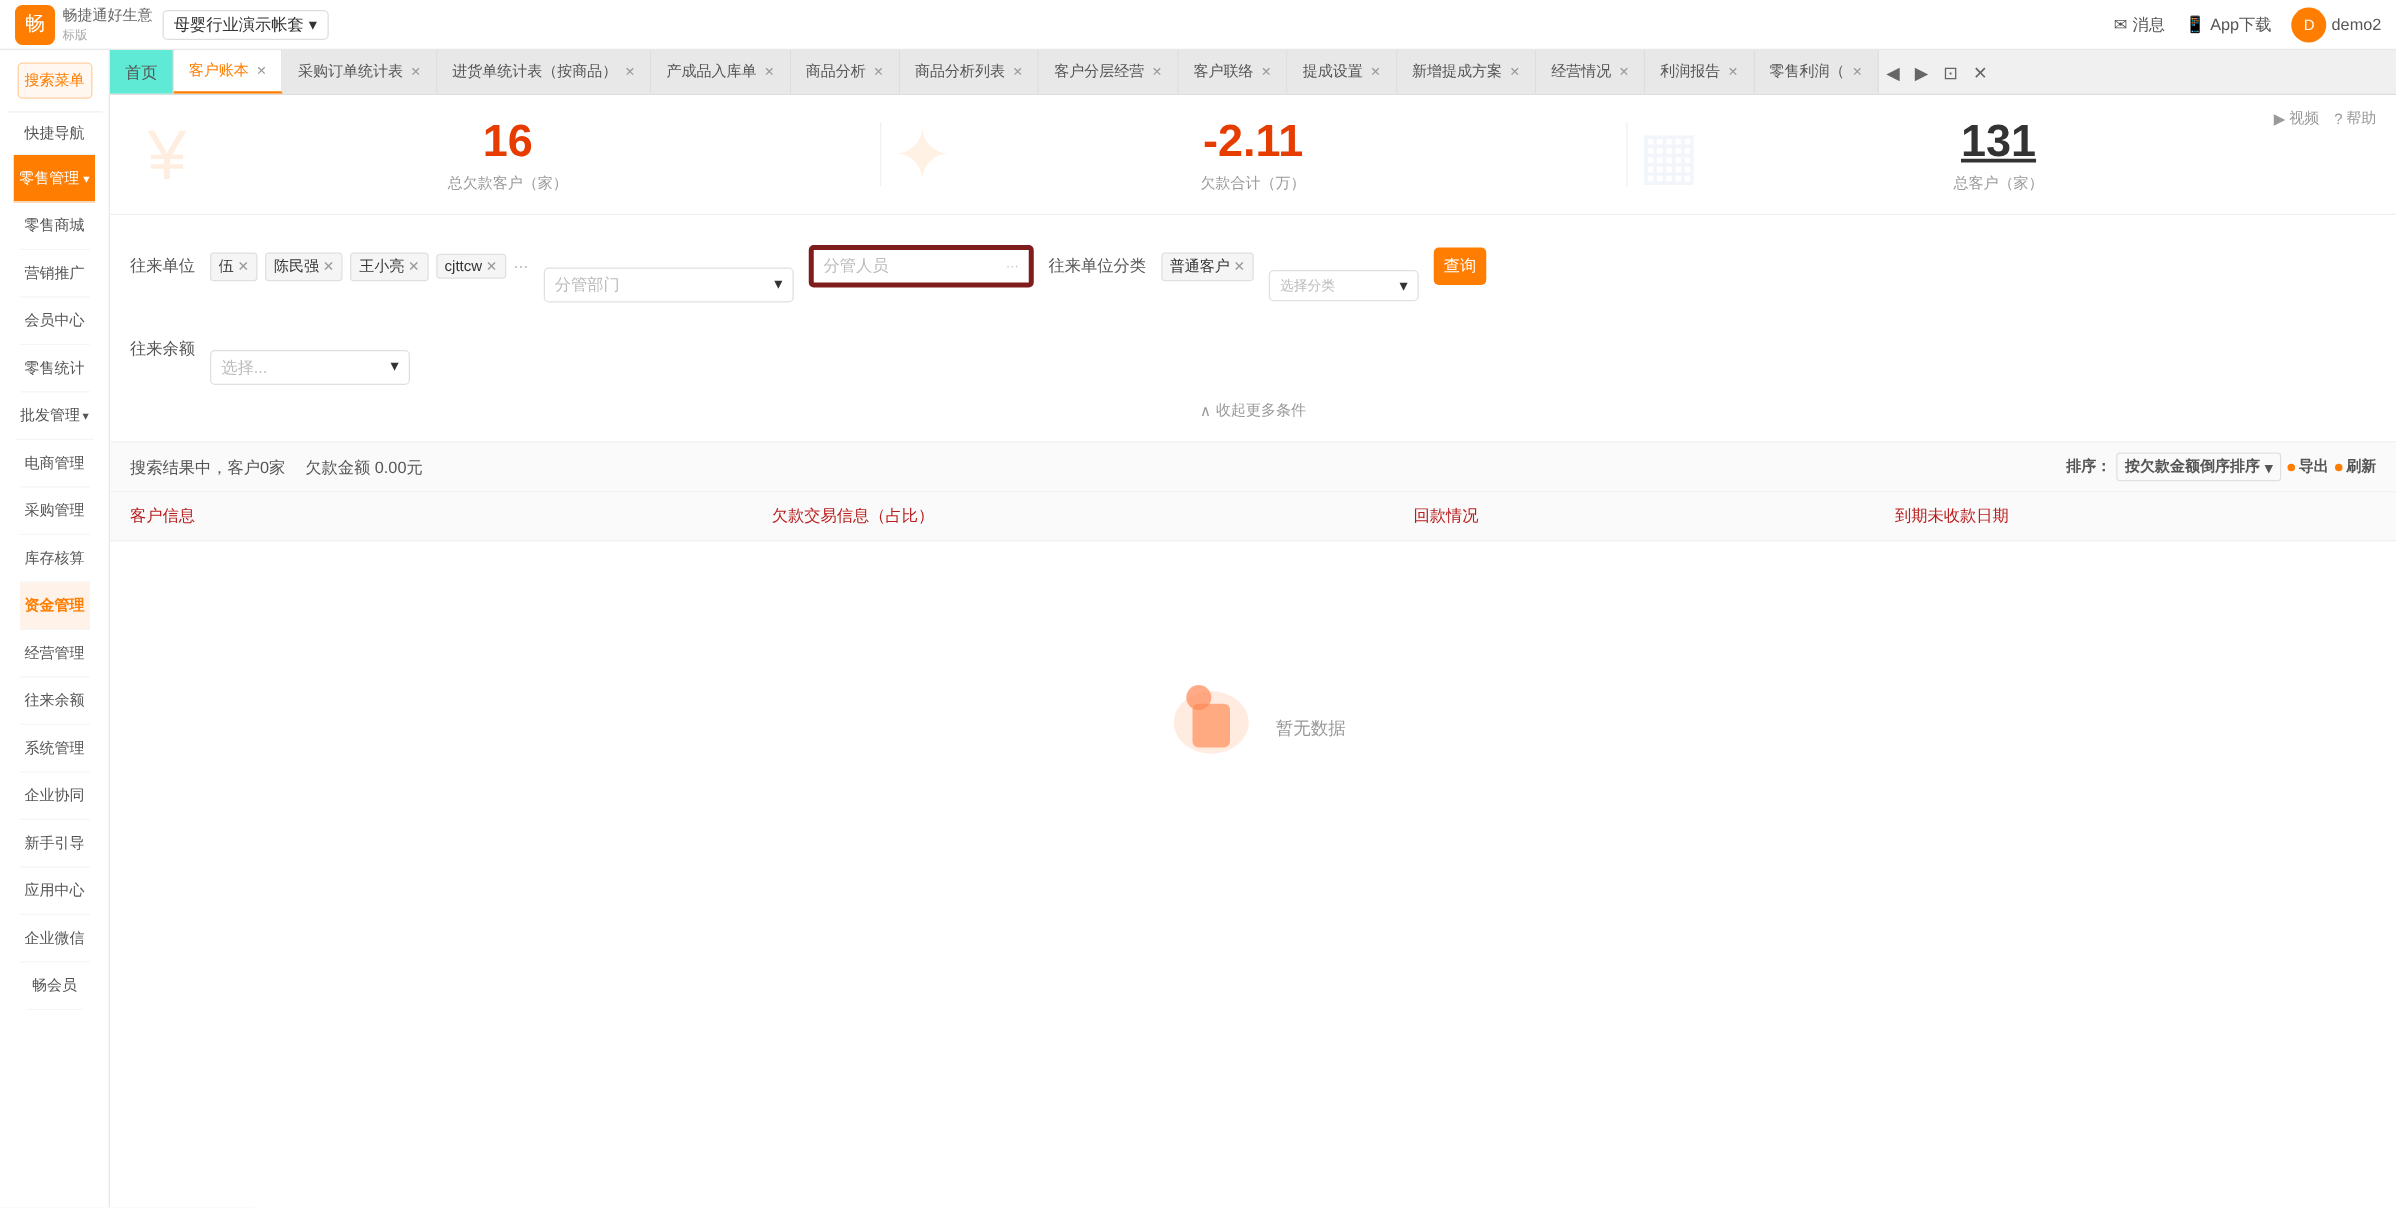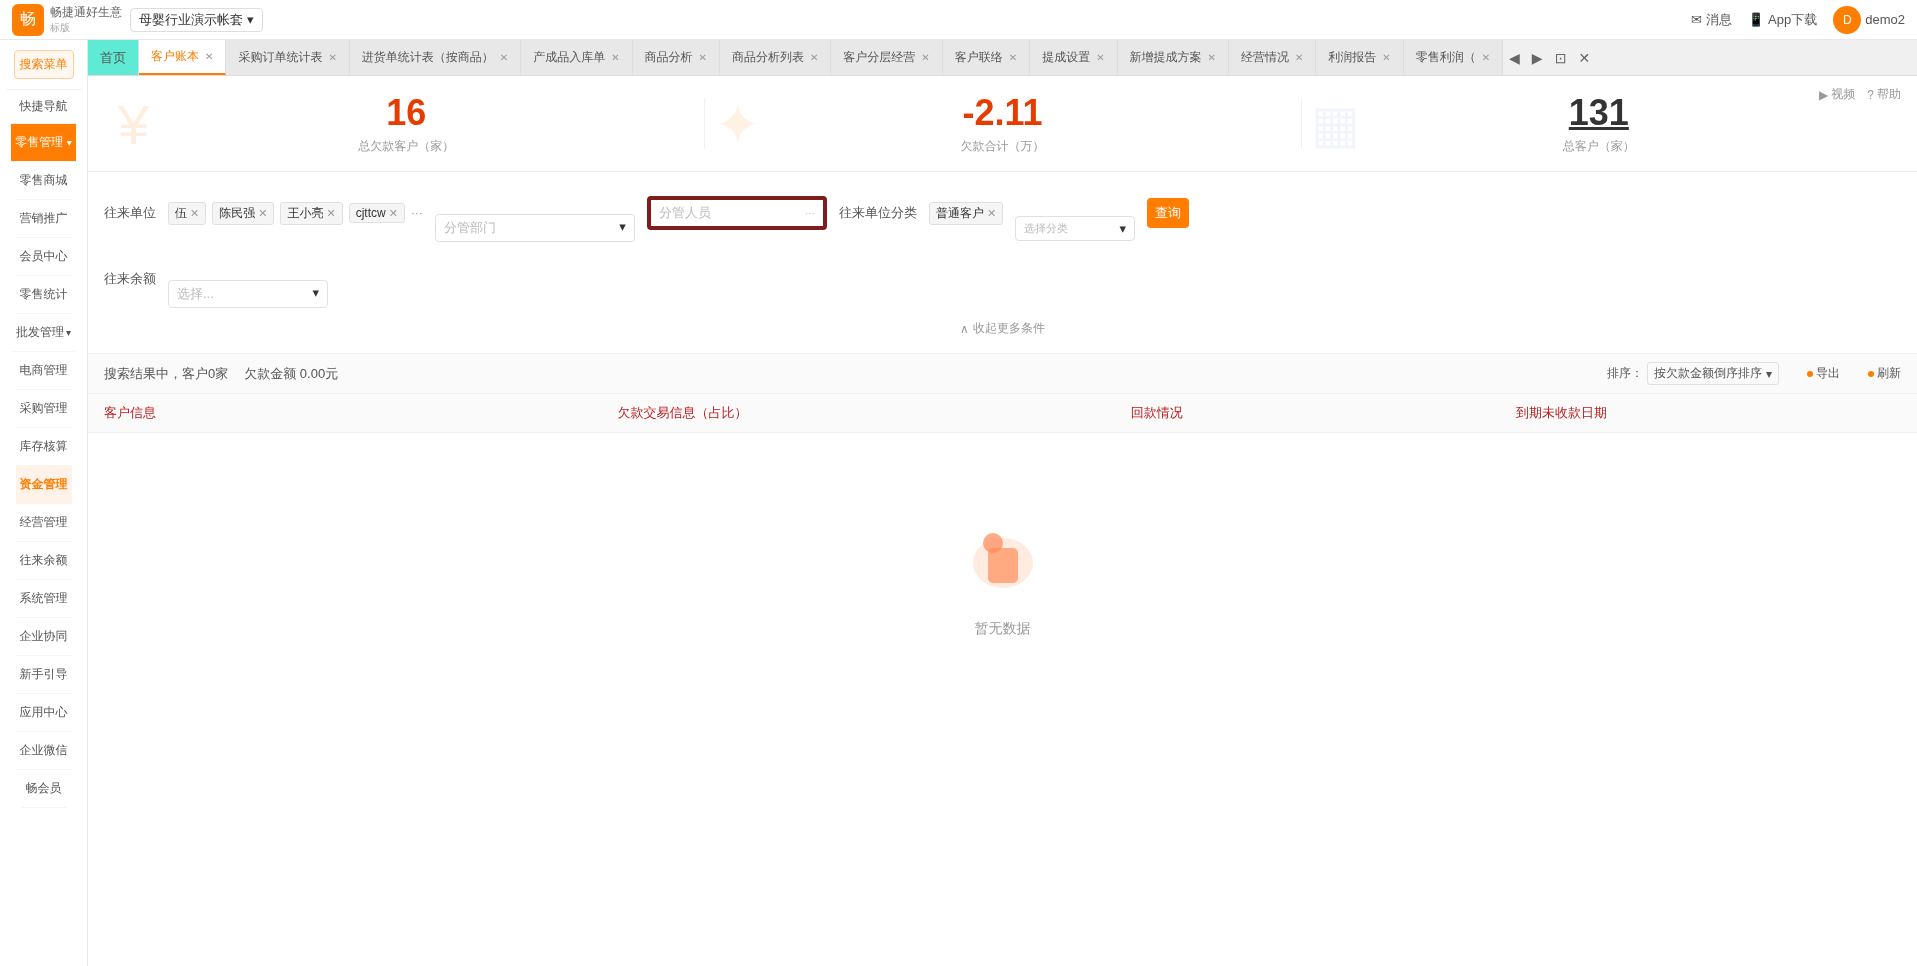--- a/index.html
+++ b/index.html
@@ -60,30 +60,30 @@
     .filter-more { color: #999; cursor: pointer; font-size: 12px; }
     .filter-select { display: flex; align-items: flex-start; gap: 4px; border: 1px solid #e0e0e0; border-radius: 4px; padding: 4px 8px; font-size: 13px; color: #333; cursor: pointer; min-width: 120px; margin-top: 30px; }
     .filter-select-wide { min-width: 200px; }
     .filter-input-area { display: flex; align-items: center; gap: 4px; border: 4px solid #7f1d1d; border-radius: 4px; padding: 4px 8px; font-size: 13px; min-width: 180px; }
     .btn-query { background: #ff7d00; color: #fff; border: none; border-radius: 4px; padding: 6px 8px; font-size: 13px; cursor: pointer; }
     .collapse-btn { display: flex; align-items: center; justify-content: center; gap: 4px; color: #999; font-size: 12px; cursor: pointer; width: 100%; padding: 4px 0; }
 
     
     .result-bar { background: #fafafa; padding: 8px 16px; display: flex; align-items: center; justify-content: space-between; border-bottom: 1px solid #f0f0f0; flex-shrink: 0; }
     .result-info { font-size: 13px; color: #555; display: flex; gap: 16px; }
-    .result-actions { display: flex; align-items: center; gap: 28px; font-size: 12px; color: #555; }
+    .result-actions { display: flex; align-items: center; gap: 5px; font-size: 12px; color: #555; font-weight: bold; }
     .result-sort { display: flex; align-items: center; gap: 4px; }
     .sort-select { display: flex; align-items: center; gap: 4px; color: #555; cursor: pointer; border: 1px solid #e0e0e0; border-radius: 3px; padding: 2px 6px; font-size: 12px; }
     .action-btn { display: flex; align-items: center; gap: 3px; color: #555; cursor: pointer; }
 
     
     .table-area { flex: 1; background: #fff; margin: 0; }
     .table-header { display: grid; grid-template-columns: 2fr 2fr 1.5fr 1.5fr; padding: 10px 16px; background: #fafafa; border-bottom: 1px solid #f0f0f0; font-size: 13px; color: #b91c1c; font-weight: 500; }
     .table-body { display: flex; flex-direction: column; align-items: center; justify-content: center; min-height: 300px; }
-    .empty-state { display: flex; flex-direction: column; align-items: center; gap: 12px; padding: 60px 20px; }
+    .empty-state { display: flex; flex-direction: row; align-items: center; gap: 12px; padding: 60px 20px; }
     .empty-text { font-size: 14px; color: #999; }
 
     
     ::-webkit-scrollbar { width: 6px; height: 6px; }
     ::-webkit-scrollbar-track { background: #f5f5f5; }
     ::-webkit-scrollbar-thumb { background: #ccc; border-radius: 3px; }
   </style>
 </head>
 <body>
 

